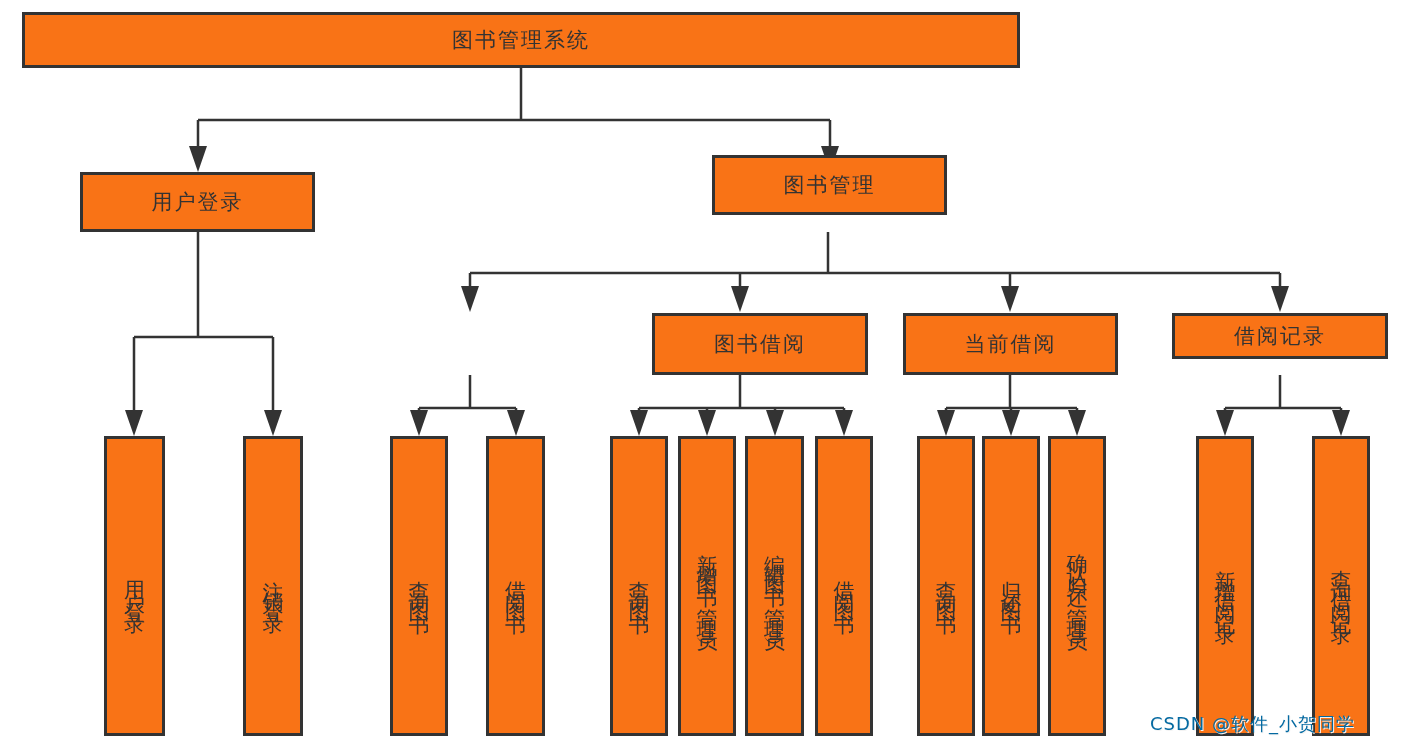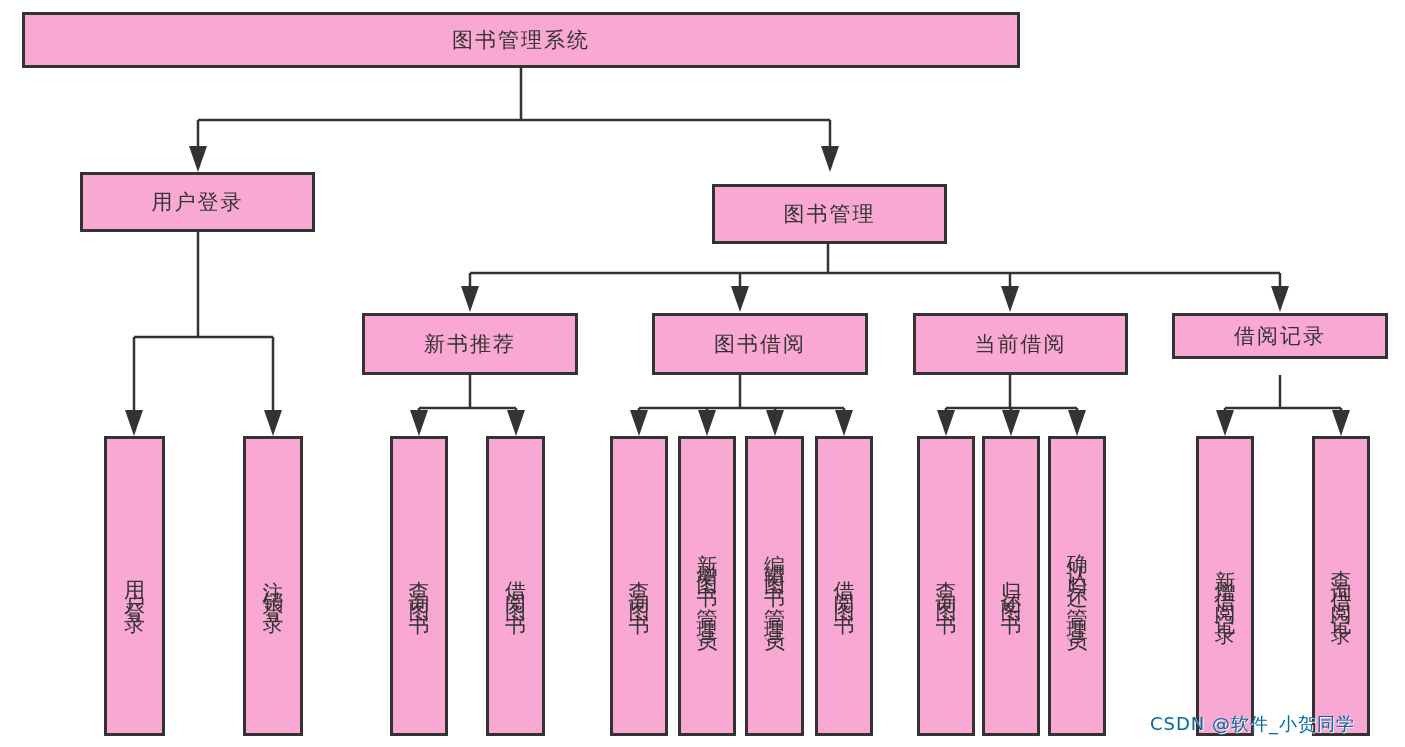--- a/index.html
+++ b/index.html
@@ -18,21 +18,21 @@
   #connectors {
     position: absolute;
     left: 0;
     top: 0;
     z-index: 1;
   }
   .box {
     position: absolute;
     box-sizing: border-box;
     border: 3px solid #333333;
-    background: #f9a8d4;
+    background: #f97316;
     color: #333333;
     display: flex;
     align-items: center;
     justify-content: center;
     z-index: 2;
   }
   .hbox {
     font-size: 21px;
     letter-spacing: 2px;
   }
@@ -93,31 +93,28 @@
     </g>
   </svg>
 
   <div class="box hbox" style="left:22px; top:12px; width:998px; height:56px;">
     <span>图书管理系统</span>
   </div>
 
   <div class="box hbox" style="left:80px; top:172px; width:235px; height:60px;">
     <span>用户登录</span>
   </div>
-  <div class="box hbox" style="left:712px; top:184px; width:235px; height:60px;text-align:right;">
+  <div class="box hbox" style="left:712px; top:155px; width:235px; height:60px;text-align:right;">
     <span>图书管理</span>
   </div>
 
-  <div class="box hbox" style="left:362px; top:313px; width:216px; height:62px;">
-    <span>新书推荐</span>
-  </div>
   <div class="box hbox" style="left:632px; top:313px; width:216px; height:62px;margin-left:20px;">
     <span>图书借阅</span>
   </div>
-  <div class="box hbox" style="left:903px; top:313px; width:215px; height:62px;margin-left:10px;">
+  <div class="box hbox" style="left:903px; top:313px; width:215px; height:62px;">
     <span>当前借阅</span>
   </div>
   <div class="box hbox" style="left:1172px; top:313px; width:216px; height:46px;">
     <span>借阅记录</span>
   </div>
 
   <div class="box vbox" style="left:104px; top:436px; width:61px; height:300px;">
     <span>用户登录</span>
   </div>
   <div class="box vbox" style="left:243px; top:436px; width:60px; height:300px;">

